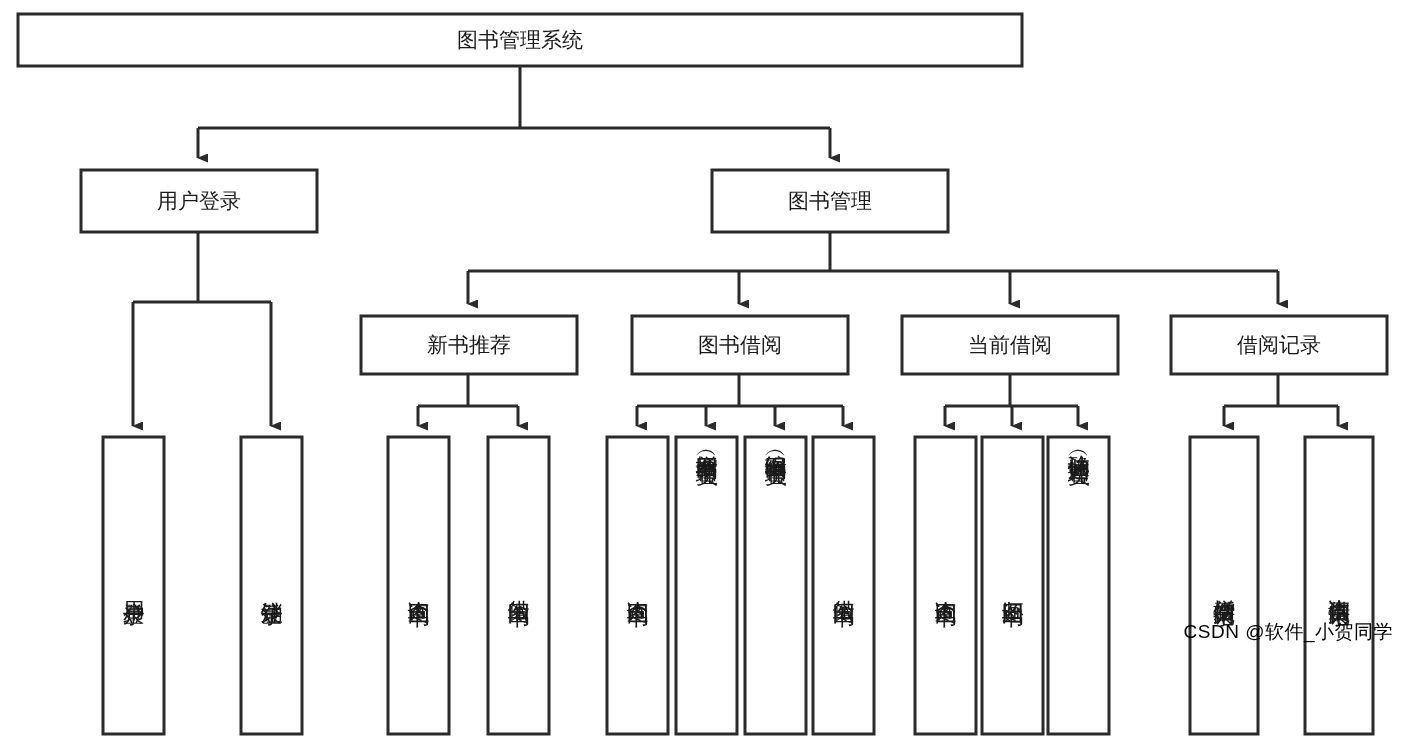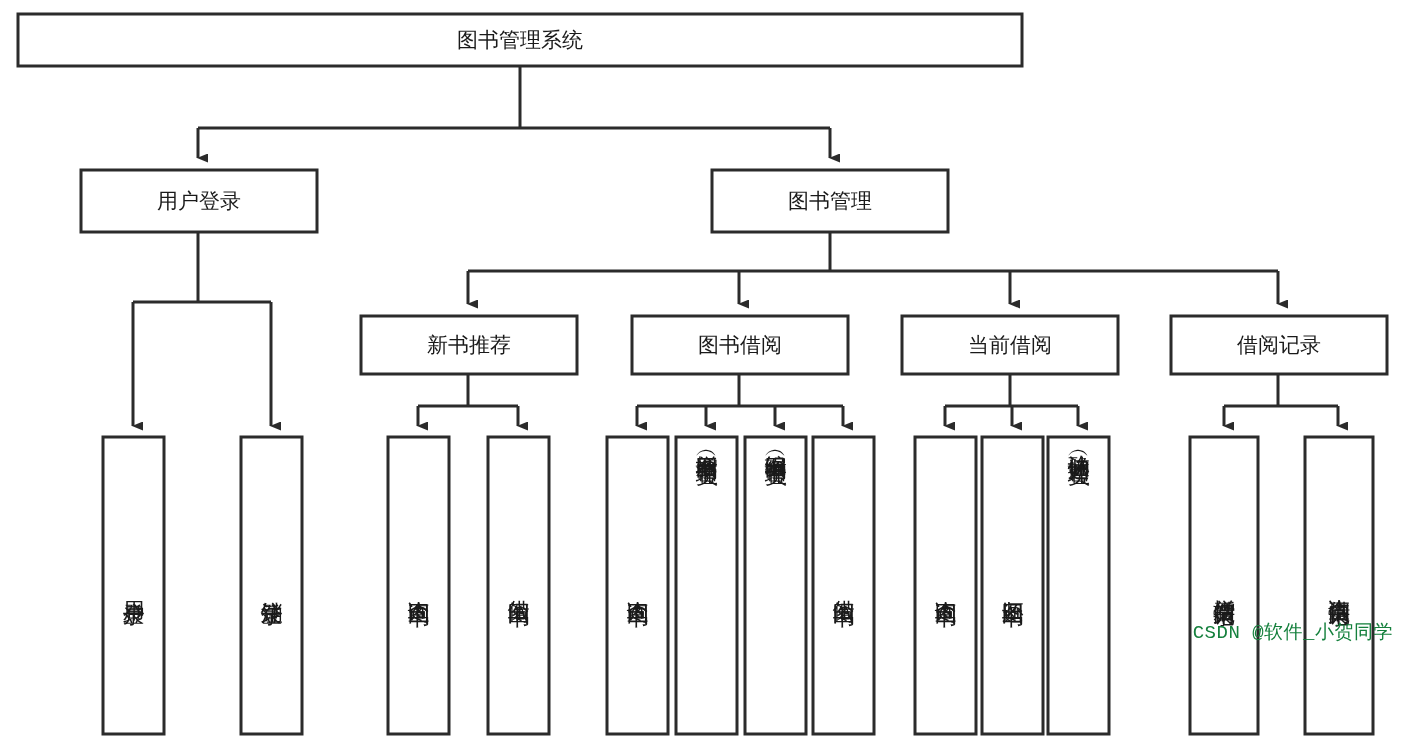--- a/index.html
+++ b/index.html
@@ -59,23 +59,23 @@
     font-size: 22px;
     line-height: 1.12;
     color: #1a1a1a;
     letter-spacing: 1.5px;
     white-space: nowrap;
   }
   .watermark {
     position: absolute;
     right: 12px;
     bottom: 6px;
-    font-family: Liberation Mono, monospace;
+    font-family: Liberation Sans, sans-serif;
     font-size: 19px;
-    color: #15803d;
+    color: #000000;
     letter-spacing: 0.5px;
     user-select: none;
   }
 </style>
 </head>
 <body>
 
 <div id="diagram-root">
 
   <svg id="flow-svg" viewBox="0 0 1405 747">

